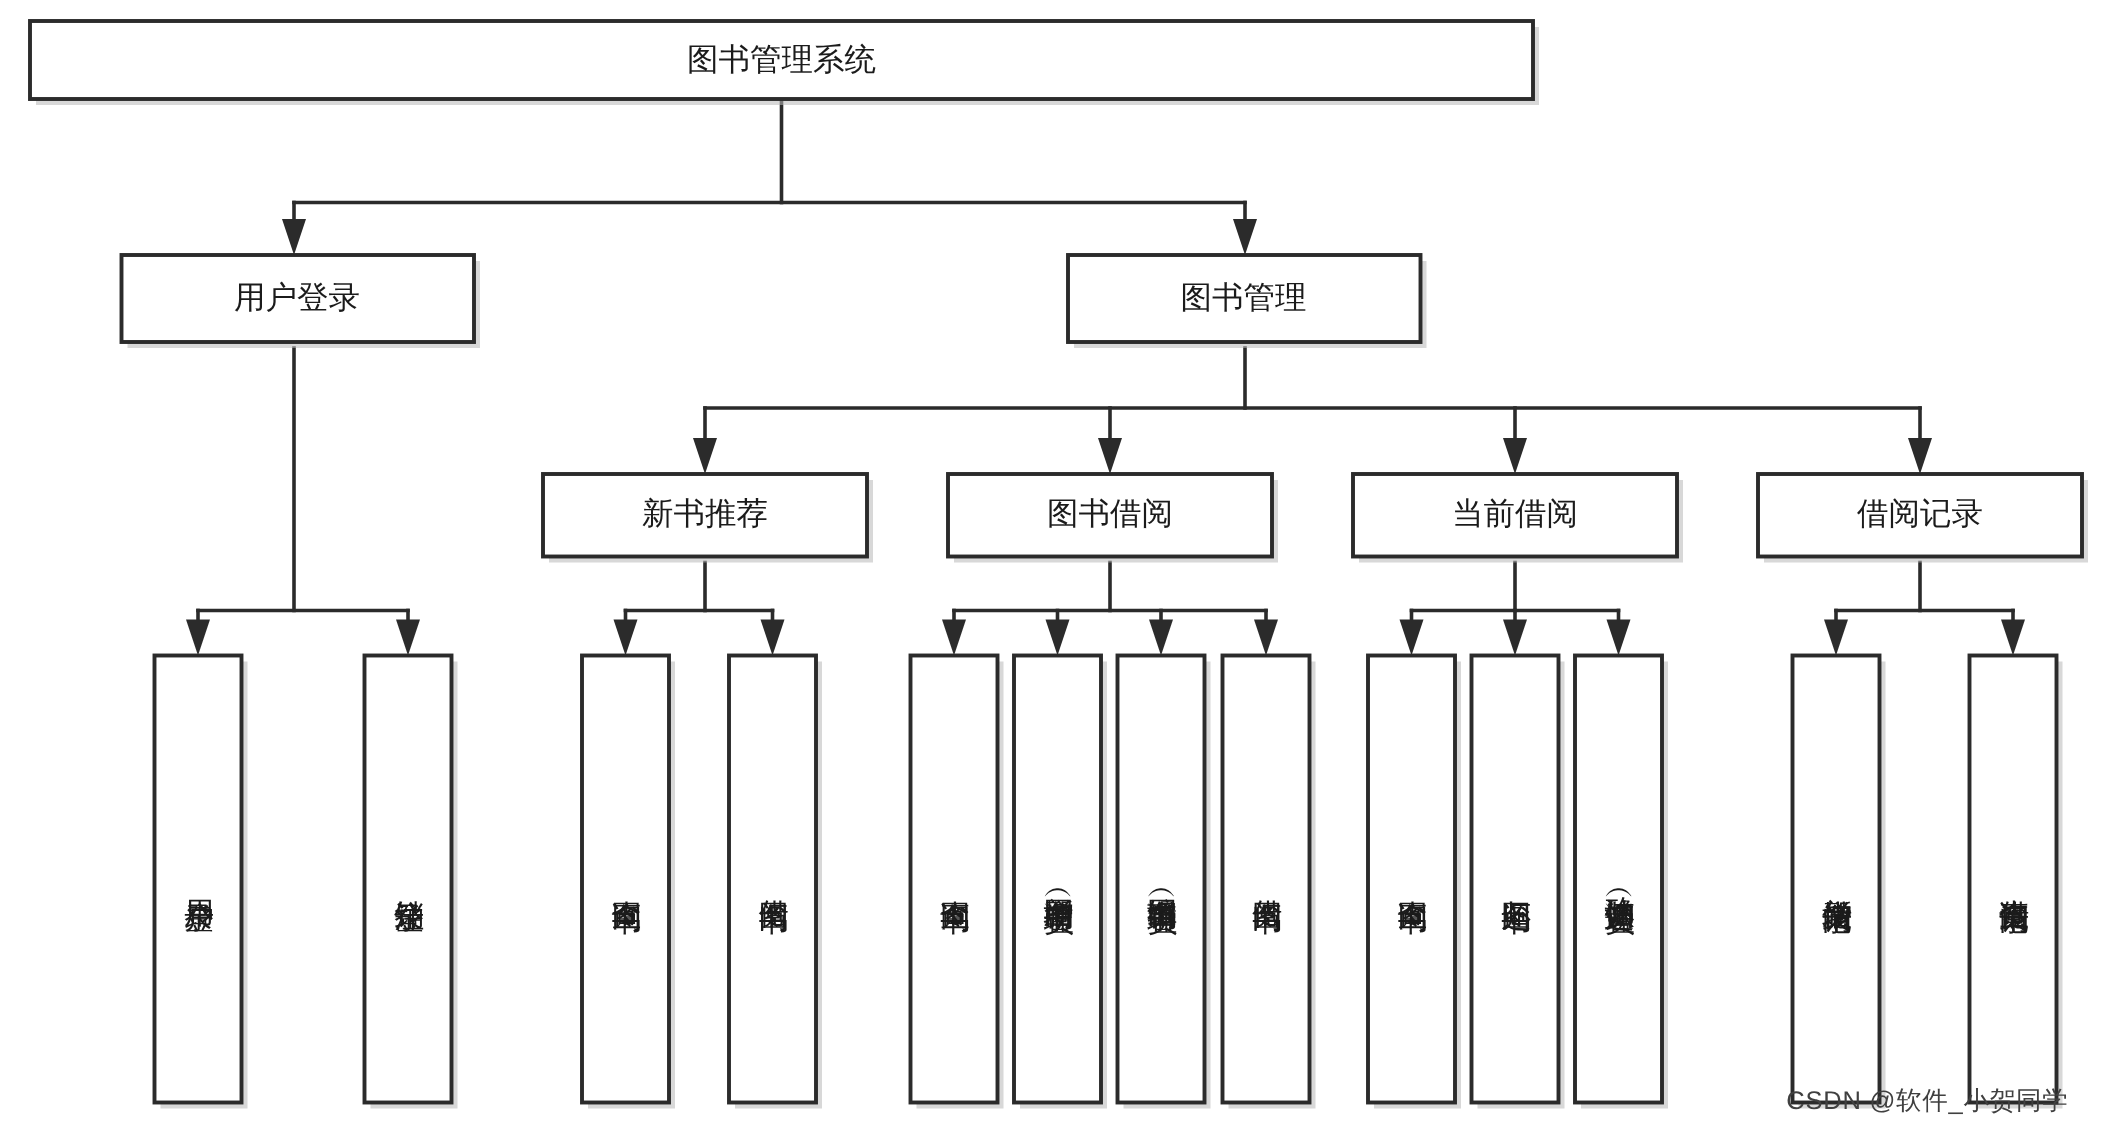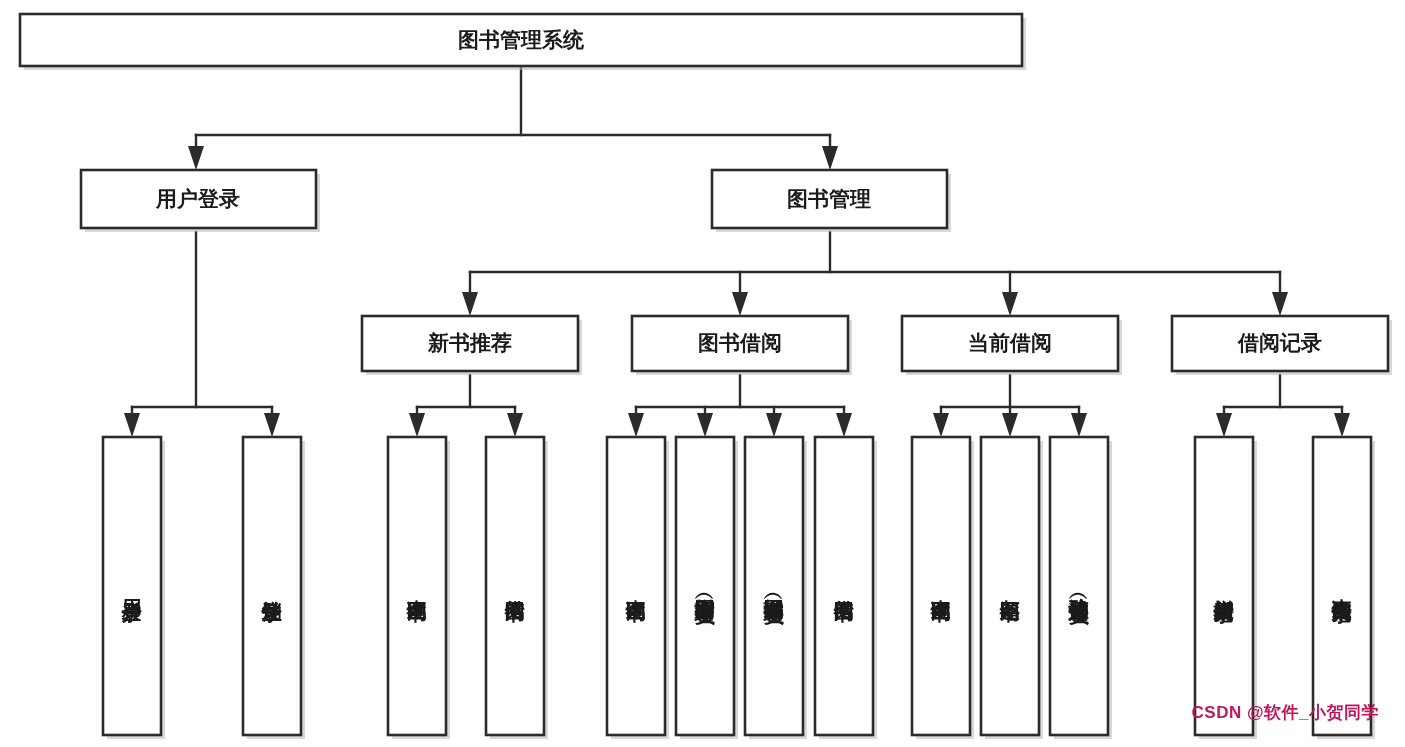--- a/index.html
+++ b/index.html
@@ -11,21 +11,20 @@
     width: 1405px;
     height: 747px;
     font-family: "Liberation Sans", "DejaVu Sans", sans-serif;
     overflow: hidden;
     position: relative;
   }
   #diagram-root {
     position: relative;
     width: 1387px;
     height: 747px;
-    font-weight: bold;
   }
   svg#flow {
     position: absolute;
     top: 0;
     left: 0;
     width: 1405px;
     height: 747px;
   }
   .node-box {
     fill: #ffffff;
@@ -65,24 +64,24 @@
     letter-spacing: 1px;
     text-align: center;
     display: flex;
     align-items: center;
     justify-content: center;
     pointer-events: none;
   }
   .watermark {
     position: absolute;
     right: 8px;
-    bottom: 23px;
+    bottom: 2px;
     font-family: "Liberation Sans", "DejaVu Sans", sans-serif;
     font-size: 17px;
-    color: #be185d;
+    color: #404040;
     letter-spacing: 0.5px;
     white-space: nowrap;
   }
 </style>
 </head>
 <body>
 
 <div id="diagram-root">
 
   <svg id="flow" viewBox="0 0 1405 747">

